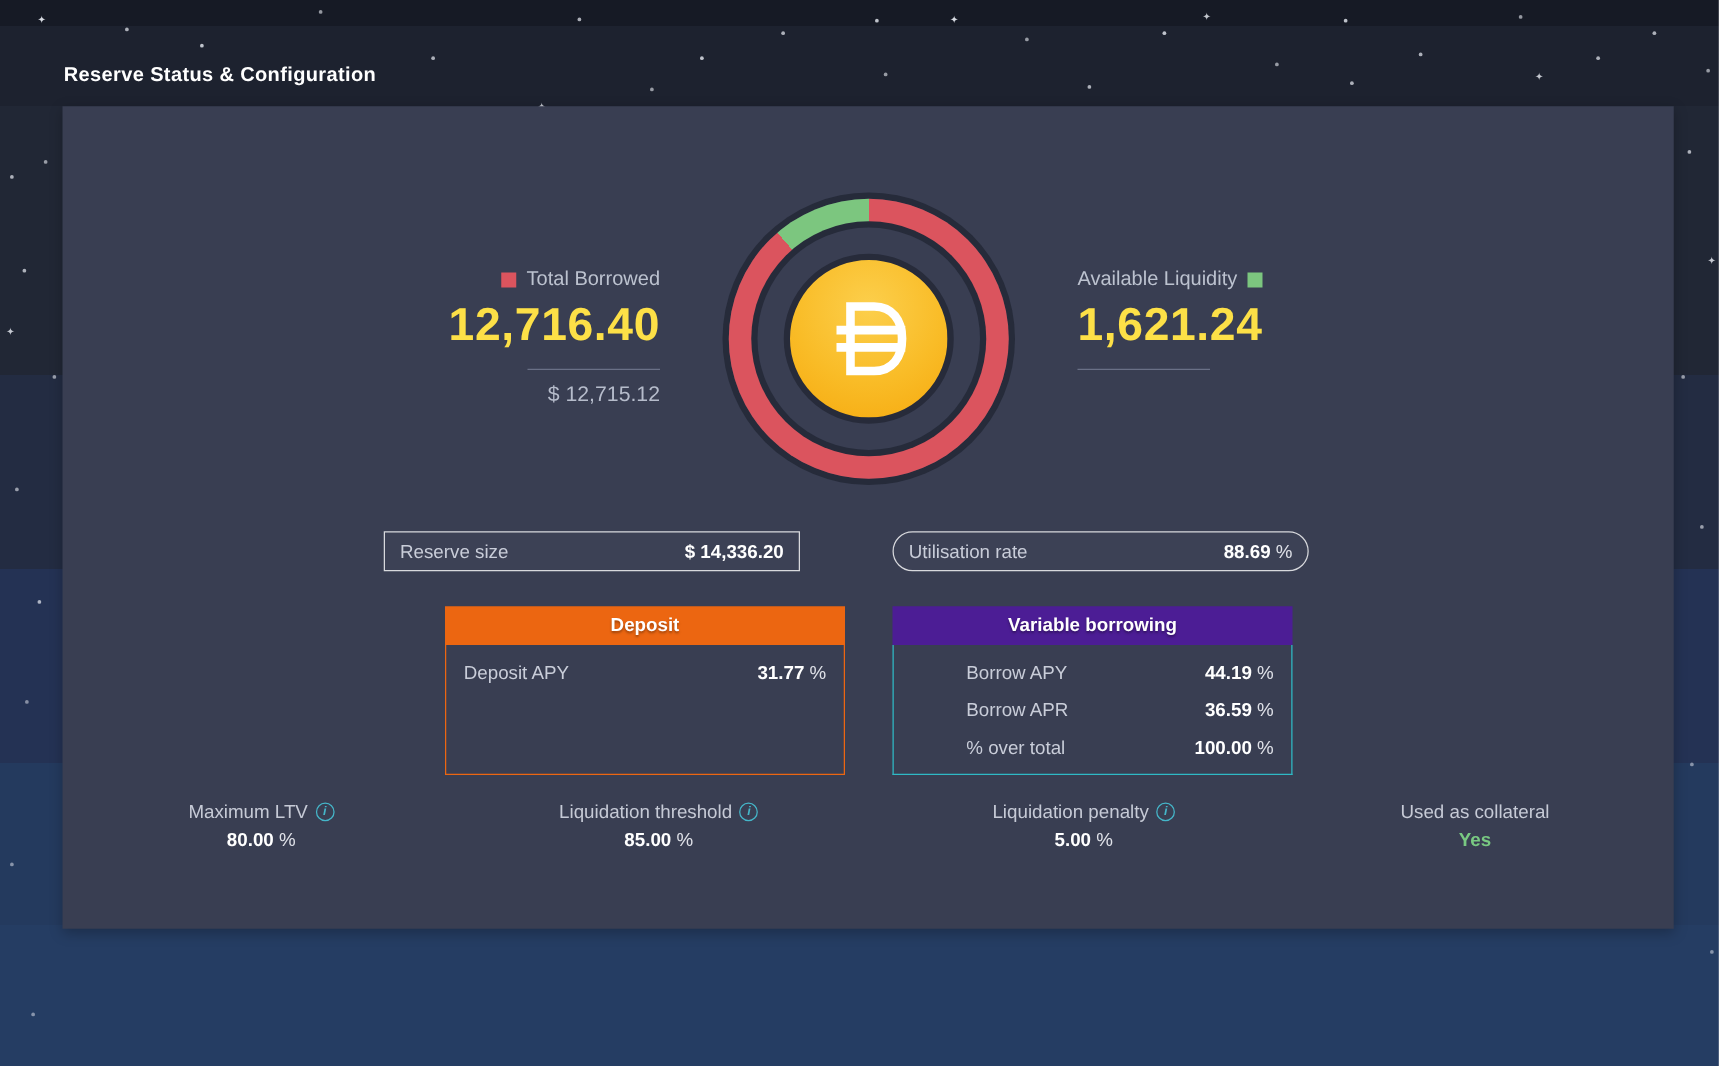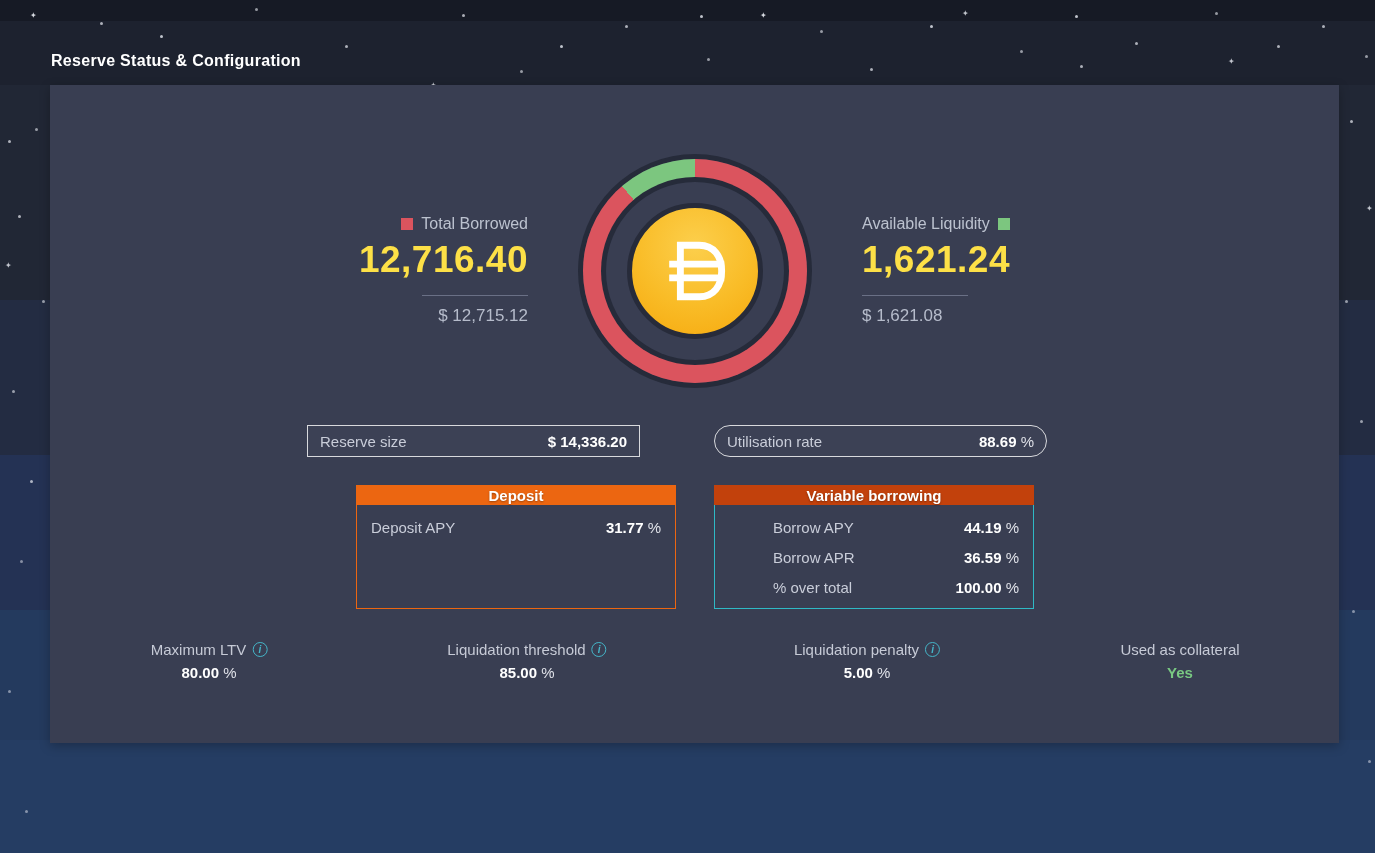--- a/index.html
+++ b/index.html
@@ -78,26 +78,26 @@
   .info-box.utilisation  { left:664px;border-radius:16px; }
   .ib-label { color:#c9cdd9; }
   .ib-value { font-weight:700; color:#ffffff; }
   .unit { font-weight:400; color:#dfe1e8; }
 
   
   .mini-table { position:absolute; top:400px; width:320px; }
   .mini-table.deposit  { left:306px; }
   .mini-table.variable { left:664px; }
   .mt-header {
-    height:20px; display:flex; align-items:center; justify-content:center;
+    height:31px; display:flex; align-items:center; justify-content:center;
     font-size:15px; font-weight:700; color:#ffffff;
     text-shadow:0 1px 2px rgba(0,0,0,0.35);
   }
   .deposit  .mt-header { background:#ec6611; }
-  .variable .mt-header { background:#c2410c;text-align:center; }
+  .variable .mt-header { background:#4c1d95;text-align:center; }
   .mt-body { height:104px; padding-top:7px; }
   .deposit  .mt-body { border:1px solid #ec6611; border-top:none; }
   .variable .mt-body { border:1px solid #2fb9c5; border-top:none;padding-left:44px; }
   .mt-row {
     height:30px; display:flex; align-items:center; justify-content:space-between;
     padding:0 14px; font-size:15px;text-align:right;
   }
   .mt-label { color:#c9cdd9; }
   .mt-value { font-weight:700; color:#ffffff; }
 
@@ -191,21 +191,20 @@
     </svg>
   </div>
 
   <div class="stat stat-right">
     <div class="stat-label-row">
       <span>Available Liquidity</span>
       <span class="legend-sq green"></span>
     </div>
     <div class="stat-value">1,621.24</div>
     <div class="stat-divider"></div>
-    <div class="stat-usd">$ 1,621.08</div>
   </div>
 
   <div class="info-box reserve">
     <span class="ib-label">Reserve size</span>
     <span class="ib-value">$ 14,336.20</span>
   </div>
   <div class="info-box utilisation">
     <span class="ib-label">Utilisation rate</span>
     <span class="ib-value"><b>88.69</b> <span class="unit">%</span></span>
   </div>

